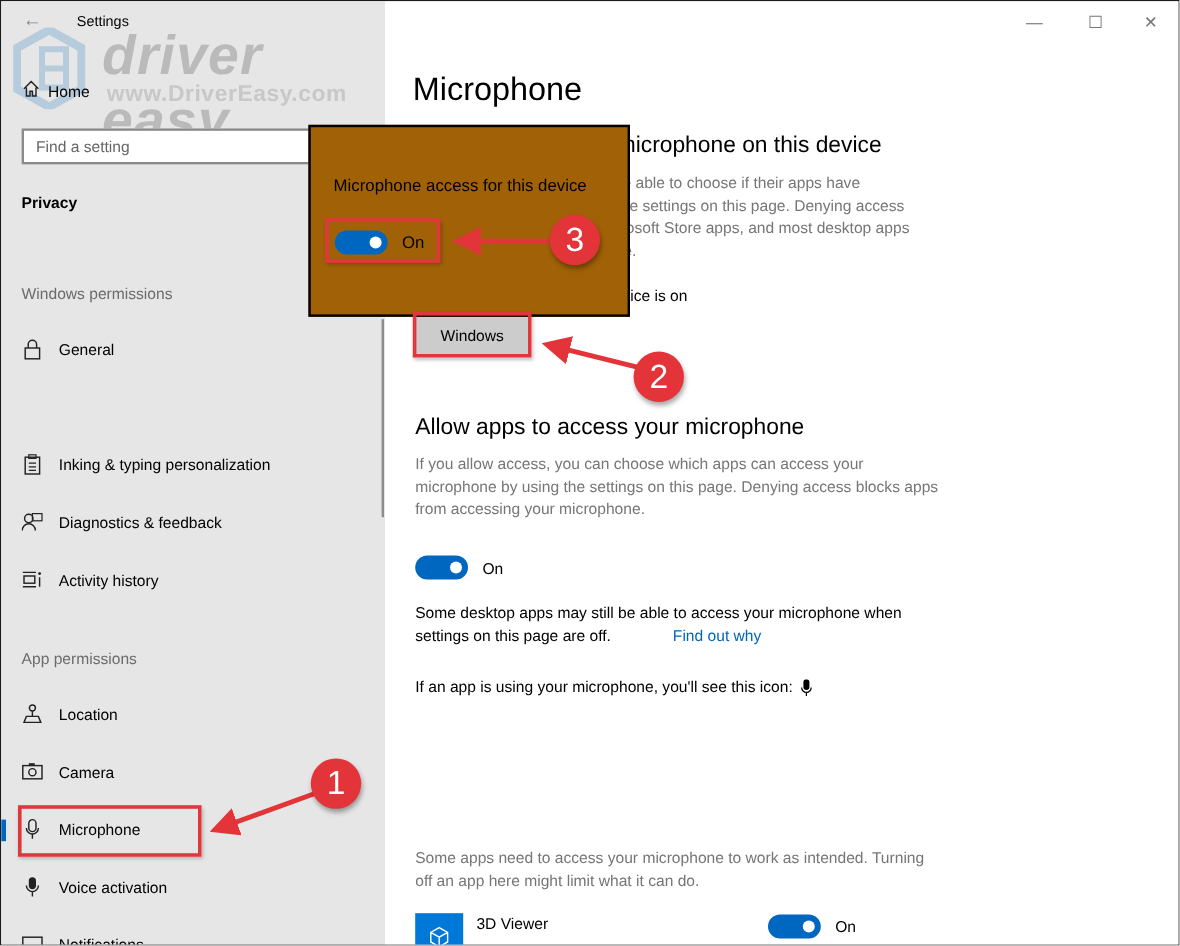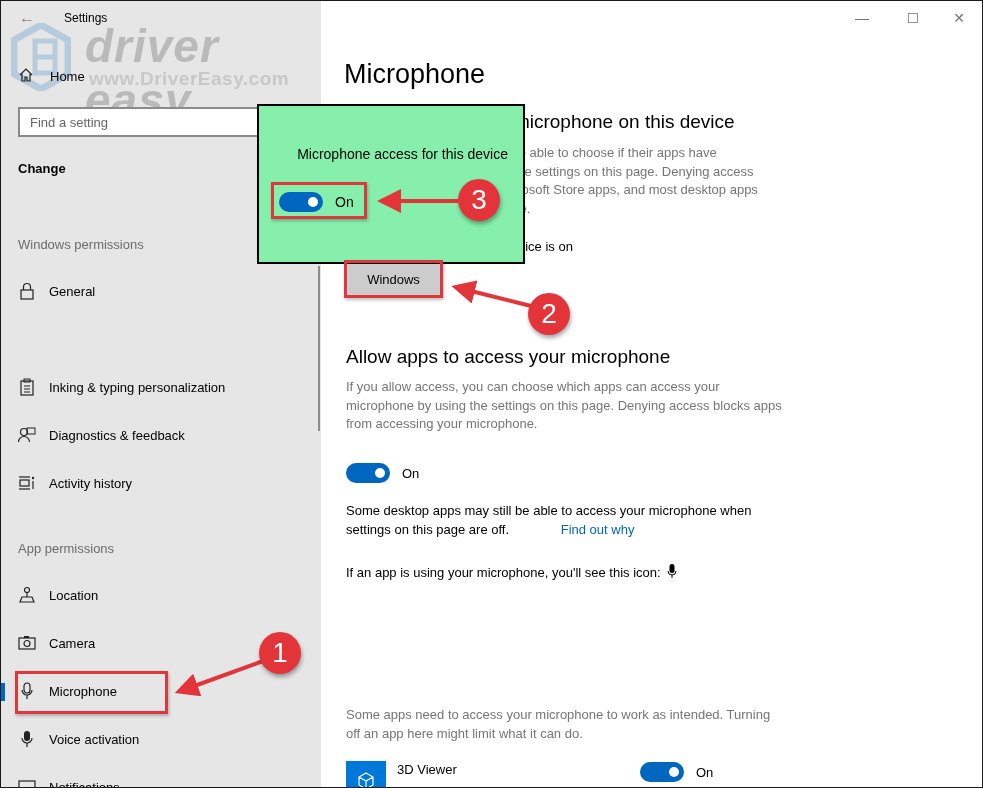--- a/index.html
+++ b/index.html
@@ -9,21 +9,21 @@
   
   .sidebar { position: absolute; left: 0; top: 0; width: 320px; height: 788px; background: #e6e6e6; }
   .titlebar-back { position: absolute; left: 15px; top: 7px; width: 22px; height: 20px; color: #888; font-size: 16px; line-height: 20px; text-align: center; }
   .titlebar-title { position: absolute; left: 63px; top: 10px; font-size: 12px; color: #000; }
   .watermark { position: absolute; left: 6px; top: 22px; width: 310px; height: 70px; pointer-events: none; }
   .wm-hex { position: absolute; left: 4px; top: 0; width: 60px; height: 68px; opacity: .55; }
   .wm-text1 { position: absolute; left: 78px; top: -4px; font-size: 46px; font-weight: bold; font-style: italic; color: rgba(150,150,150,.55); letter-spacing: 1px; }
   .wm-text2 { position: absolute; left: 82px; top: 45px; font-size: 19px; font-weight: bold; color: rgba(170,170,170,.5); letter-spacing: .5px; }
   .home-row { position: absolute; left: 17px; top: 64px; height: 22px; display: flex; align-items: center; }
   .home-row .ic { width: 18px; font-size: 15px; color: #222; }
-  .home-row .lbl { margin-left: 14px; font-size: 13px; }
+  .home-row .lbl { margin-left: 4px; font-size: 13px; }
   .search-box { position: absolute; left: 17px; top: 106px; width: 245px; height: 30px; border: 2px solid #8a8a8a; background: #fff; }
   .search-box input { border: none; outline: none; width: 100%; height: 100%; padding-left: 10px; font-size: 13px; font-family: "Liberation Sans", sans-serif; background: transparent; color: #7f1d1d; }
   .search-box input::placeholder { color: #666; }
   .section-privacy { position: absolute; left: 17px; top: 160px; font-size: 13px; font-weight: bold; }
   .group-label { position: absolute; left: 17px; font-size: 13px; color: #6b6b6b; }
   .nav-item { position: absolute; left: 0; width: 300px; height: 36px; display: flex; align-items: center; cursor: pointer; }
   .nav-item .ic { position: absolute; left: 16px; width: 20px; height: 20px; display: flex; align-items: center; justify-content: center; color: #222; }
   .nav-item .lbl { position: absolute; left: 48px; font-size: 13px; color: #000; }
   .nav-item.active::before { content: ""; position: absolute; left: 0; top: 10px; width: 4px; height: 18px; background: #0067c0; }
   .sb-scroll { position: absolute; left: 317px; top: 265px; width: 2px; height: 165px; background: #8c8c8c; }
@@ -34,21 +34,21 @@
   .h2 { position: absolute; font-size: 19px; color: #000; font-weight: normal; }
   .desc { position: absolute; font-size: 13px; color: #767676; line-height: 18.5px; }
   .body-text { position: absolute; font-size: 13px; color: #000; line-height: 18.5px; }
   .link { color: #0067b8; cursor: pointer; margin-left: 48px; }
   .btn-change { position: absolute; left: 25px; top: 262px; width: 95px; height: 32px; background: #cccccc; border: none; font-size: 13px; font-family: "Liberation Sans", sans-serif; color: #000; }
   .toggle { position: absolute; width: 44px; height: 20px; border-radius: 10px; background: #0067c0; cursor: pointer; }
   .toggle::after { content: ""; position: absolute; right: 5px; top: 5px; width: 10px; height: 10px; border-radius: 50%; background: #fff; }
   .toggle-lbl { position: absolute; font-size: 13px; color: #000; }
   .app-tile { position: absolute; left: 25px; top: 760px; width: 40px; height: 40px; background: #0078d7; display: flex; align-items: center; justify-content: center; }
   
-  .popup { position: absolute; left: 256px; top: 103px; width: 268px; height: 160px; background: #86efac; border: 2px solid #000; z-index: 5; text-align: right; }
+  .popup { position: absolute; left: 256px; top: 103px; width: 268px; height: 160px; background: #a16207; border: 2px solid #000; z-index: 5; }
   .popup .ptitle { position: absolute; left: 19px; top: 38px; width: 230px; font-size: 14px; line-height: 20px; color: #000; }
   
   .ann-box { position: absolute; border: 3px solid #e0373c; z-index: 10; box-shadow: 1px 2px 3px rgba(0,0,0,.25); }
   .ann-circle { position: absolute; width: 42px; height: 42px; border-radius: 50%; background: #e3343a; color: #fff; font-size: 28px; display: flex; align-items: center; justify-content: center; z-index: 11; box-shadow: 1px 3px 4px rgba(0,0,0,.35); font-family: "Liberation Sans", sans-serif; }
   svg.arrows { position: absolute; left: 0; top: 0; z-index: 10; pointer-events: none; }
 </style>
 </head>
 <body>
 
 <div class="frame">
@@ -73,21 +73,21 @@
             <path d="M2 8 L8 2 L14 8 M4 7 V14 H7 V10 H9 V14 H12 V7" fill="none" stroke="#222" stroke-width="1.2"></path>
           </svg>
       </span>
       <span class="lbl">Home</span>
     </div>
 
     <div class="search-box">
       <input type="text" placeholder="Find a setting" style="">
     </div>
 
-    <div class="section-privacy">Change</div>
+    <div class="section-privacy">Privacy</div>
 
     <div class="group-label" style="top:236px">Windows permissions</div>
 
     <div class="nav-item" style="top:272px">
       <span class="ic">
         <svg width="16" height="18" viewBox="0 0 16 18">
             <rect x="2" y="8" width="12" height="9" fill="none" stroke="#222" stroke-width="1.2"></rect>
             <path d="M4.5 8 V5 a3.5 3.5 0 0 1 7 0 V8" fill="none" stroke="#222" stroke-width="1.2"></path>
           </svg>
       </span>
@@ -195,21 +195,21 @@
     <button class="btn-change">Windows</button>
 
     <div class="h2" style="left:25px;top:345px">Allow apps to access your microphone</div>
     <div class="desc" style="left:25px;top:377px;width:440px">If you allow access, you can choose which apps can access your microphone by using the settings on this page. Denying access blocks apps from accessing your microphone.</div>
     <div class="toggle" style="left:25px;top:462px"></div>
     <div class="toggle-lbl" style="left:81px;top:465px">On</div>
     <div class="body-text" style="left:25px;top:501px;width:445px">
       <span>Some desktop apps may still be able to access your microphone when settings on this page are off.</span>
       <span class="link">Find out why</span>
     </div>
-    <div class="body-text" style="left:25px;top:563px;white-space:nowrap;display:flex;align-items:flex-start">
+    <div class="body-text" style="left:25px;top:563px;white-space:nowrap;display:flex;align-items:center">
       <span>If an app is using your microphone, you'll see this icon:</span>
       <span style="margin-left:6px;display:inline-flex">
         <svg width="10" height="15" viewBox="0 0 10 15">
             <rect x="2.5" y="0" width="5" height="9" rx="2.5" fill="#000"></rect>
             <path d="M1 7 a4 4 0 0 0 8 0" fill="none" stroke="#000" stroke-width="1"></path>
             <line x1="5" y1="11" x2="5" y2="14" stroke="#000"></line>
           </svg>
       </span>
     </div>
 

